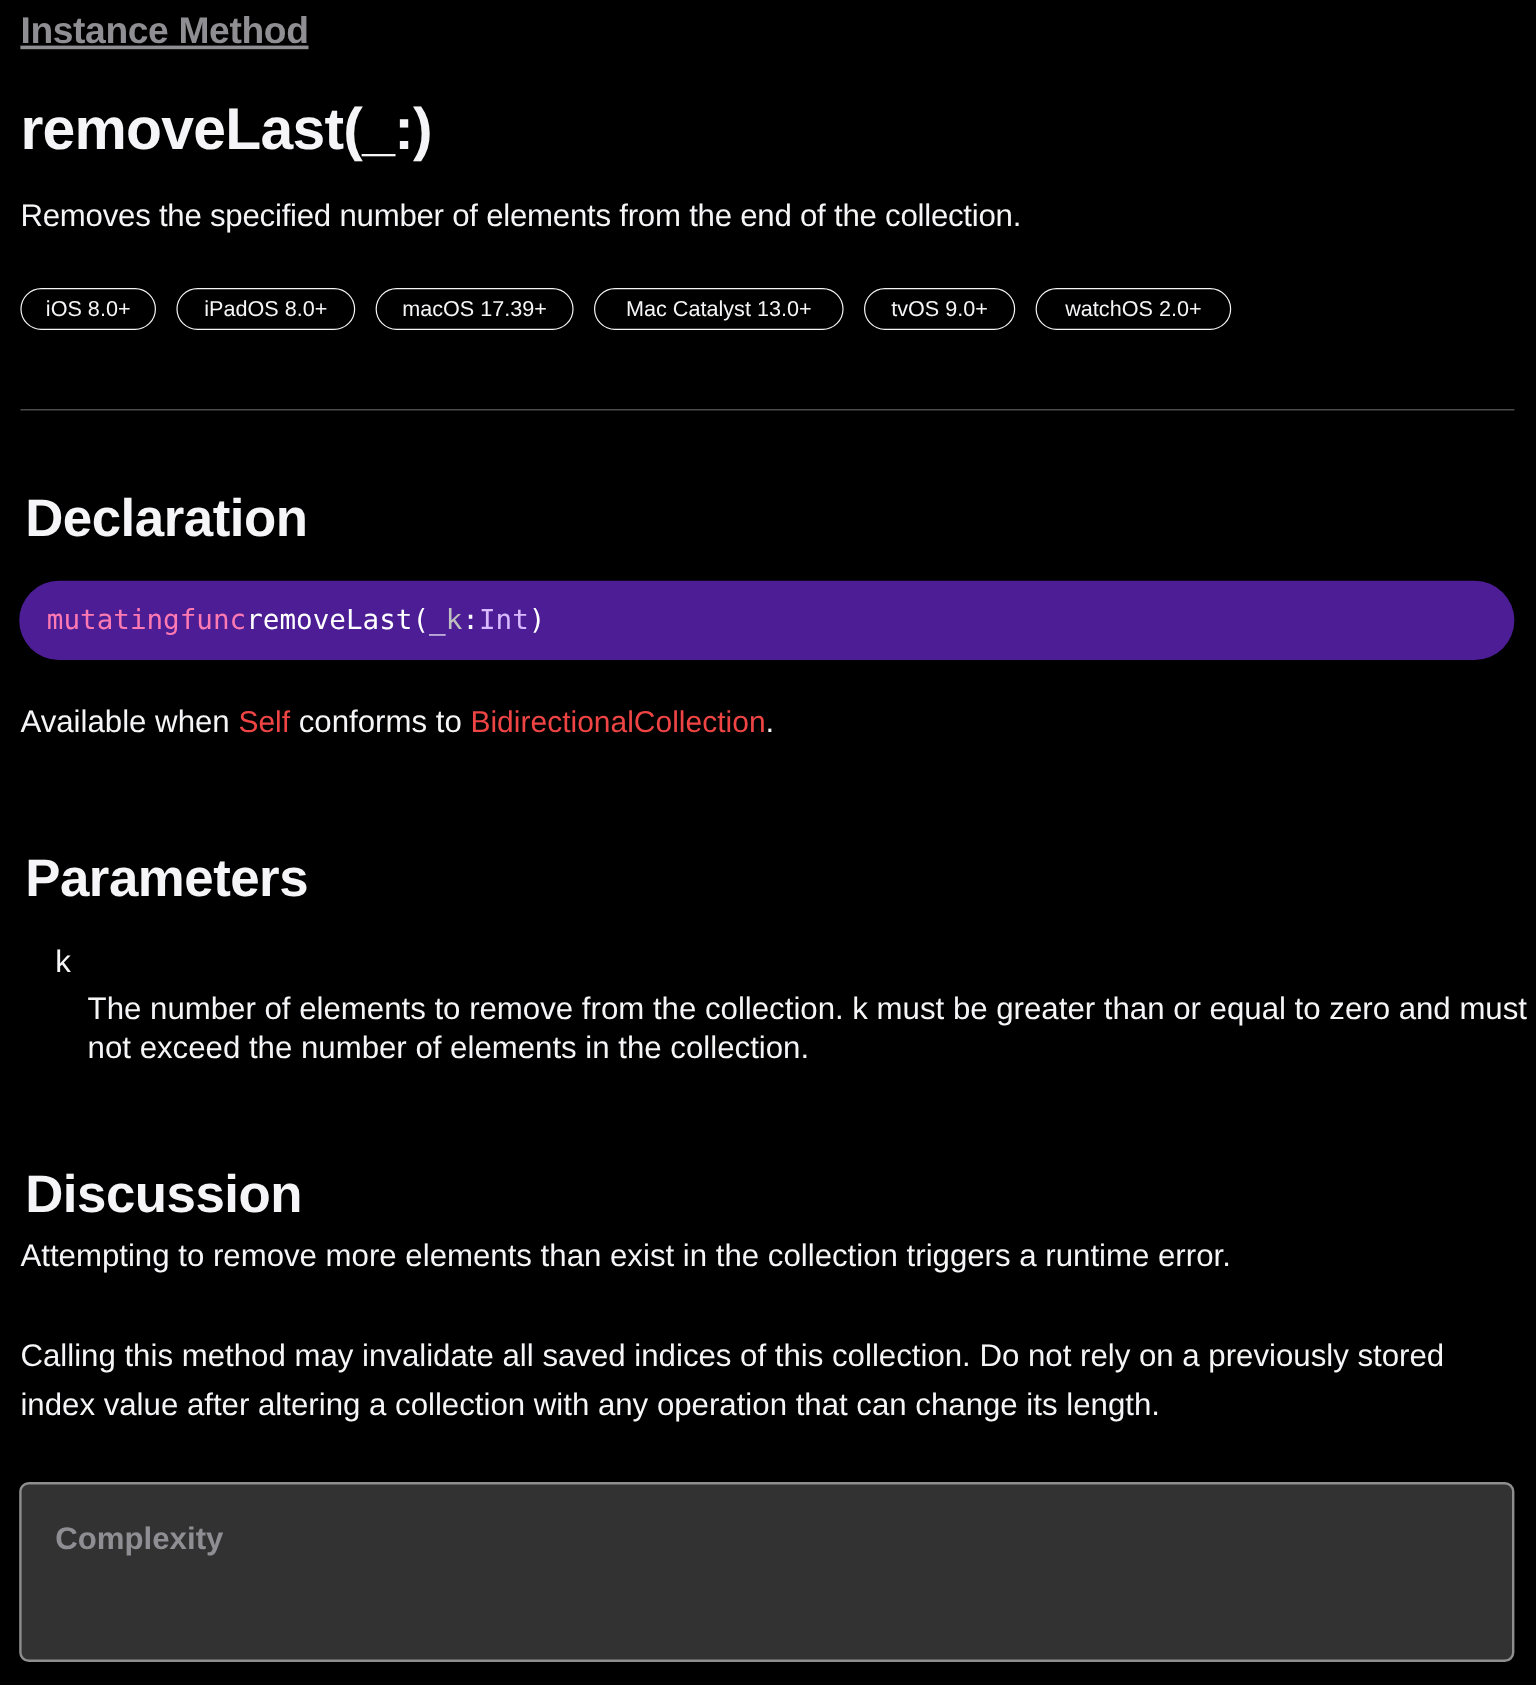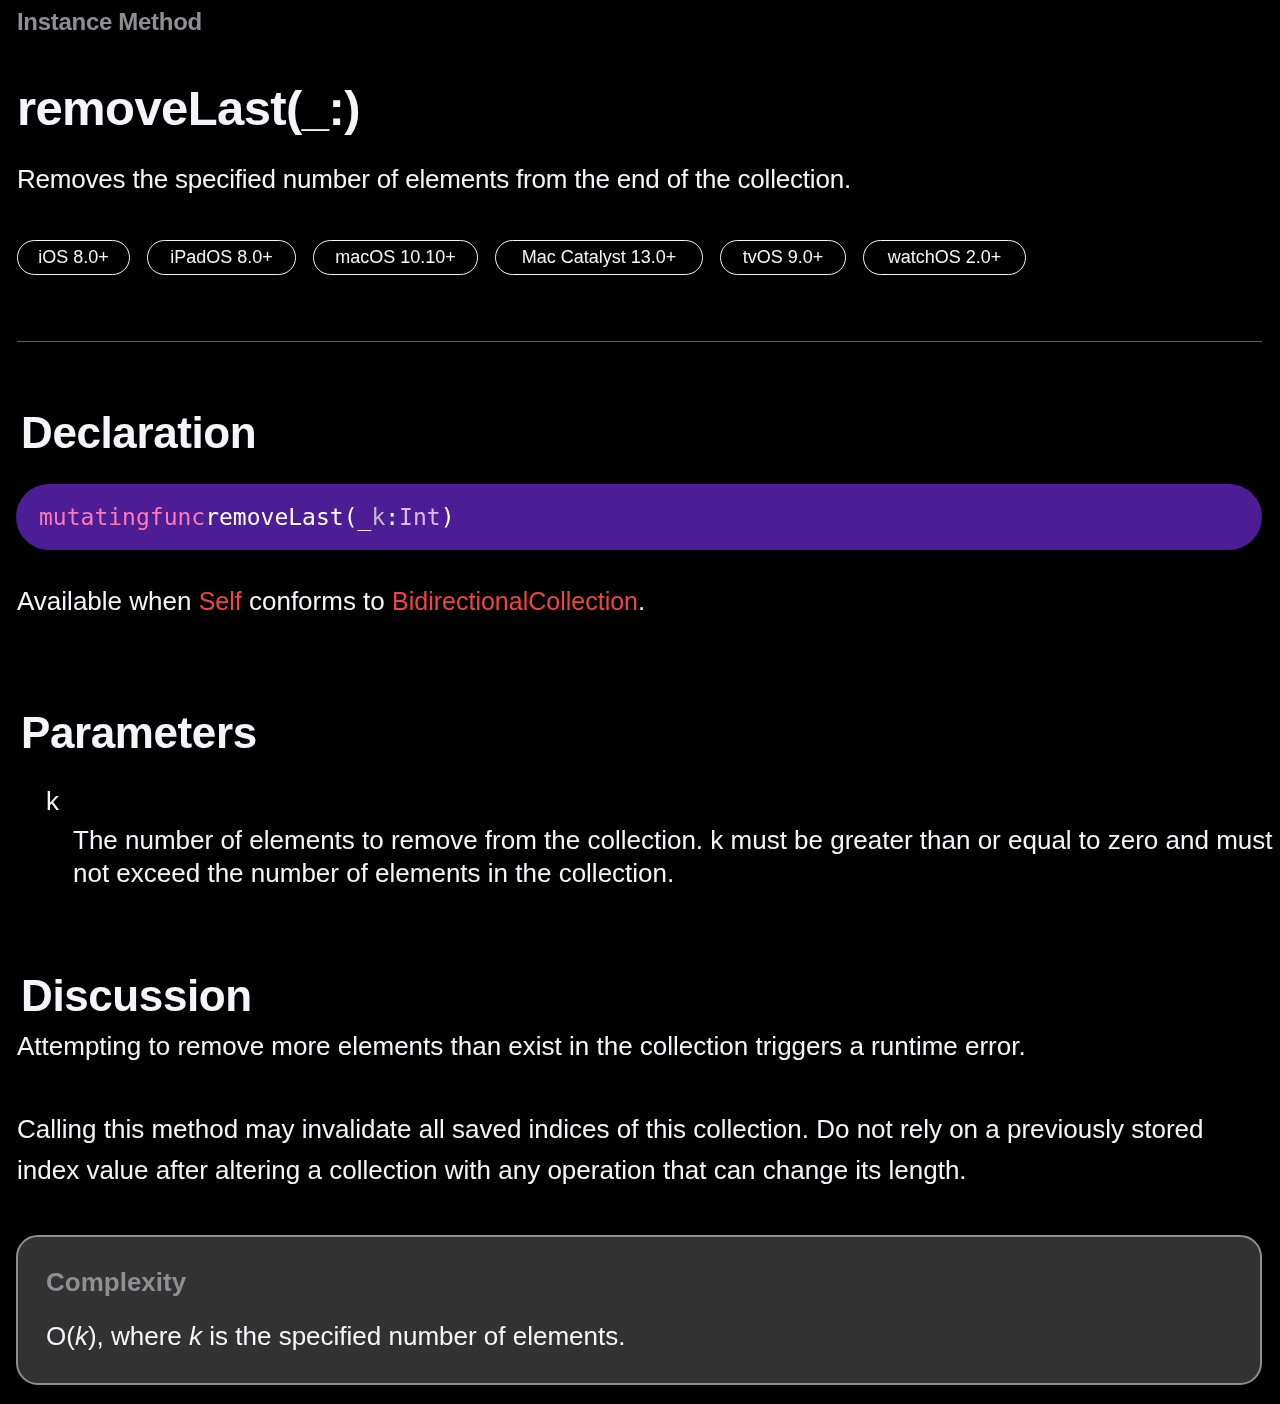--- a/index.html
+++ b/index.html
@@ -18,25 +18,26 @@
     .page {
       position: absolute;
       left: 17px;
       top: 0;
       width: 1245px;
     }
     .eyebrow {
       position: absolute;
       left: 0;
       top: 8px;
-      font-size: 24px;
+      font-size: 31px;
       font-weight: 600;
       color: #8e8e93;
       letter-spacing: -0.3px;
       white-space: nowrap;
+      text-decoration: underline;
     }
     .title {
       position: absolute;
       left: 0;
       top: 80px;
       font-size: 49px;
       font-weight: 700;
       color: #f5f5f7;
       letter-spacing: -0.6px;
       white-space: nowrap;
@@ -150,21 +151,21 @@
     }
     .aside {
       position: absolute;
       left: -1px;
       top: 1235px;
       width: 1246px;
       height: 150px;
       box-sizing: border-box;
       background: #323232;
       border: 2px solid #8e8e8e;
-      border-radius: 22px;
+      border-radius: 8px;
     }
     .aside-label {
       position: absolute;
       left: 28px;
       top: 30px;
       font-size: 26px;
       font-weight: 600;
       color: #8e8e93;
     }
     .aside-body {
@@ -182,21 +183,21 @@
 
 <div class="page">
 
   <div class="eyebrow">Instance Method</div>
   <h1 class="title">removeLast(_:)</h1>
   <div class="abstract">Removes the specified number of elements from the end of the collection.</div>
 
   <div class="availability">
     <span class="badge" style="left:0;width:113px;">iOS 8.0+</span>
     <span class="badge" style="left:130px;width:149px;">iPadOS 8.0+</span>
-    <span class="badge" style="left:296px;width:165px;">macOS 10.10+</span>
+    <span class="badge" style="left:296px;width:165px;">macOS 17.39+</span>
     <span class="badge" style="left:478px;width:208px;">Mac Catalyst 13.0+</span>
     <span class="badge" style="left:703px;width:126px;">tvOS 9.0+</span>
     <span class="badge" style="left:846px;width:163px;">watchOS 2.0+</span>
   </div>
 
   <div class="divider"></div>
 
   <h2 class="h2" style="top:408px;">Declaration</h2>
 
   <div class="code-block"><span class="kw">mutating</span> <span class="kw">func</span> <span class="fn">removeLast</span><span class="punc">(</span><span class="punc">_</span> <span class="param">k</span><span class="punc">:</span> <span class="type">Int</span><span class="punc">)</span></div>
@@ -208,16 +209,15 @@
   <div class="param-name">k</div>
   <div class="param-desc">The number of elements to remove from the collection. k must be greater than or equal to zero and must not exceed the number of elements in the collection.</div>
 
   <h2 class="h2" style="top:971px;">Discussion</h2>
 
   <p class="para" style="top:1026px;margin:0;">Attempting to remove more elements than exist in the collection triggers a runtime error.</p>
   <p class="para" style="top:1109px;margin:0;">Calling this method may invalidate all saved indices of this collection. Do not rely on a previously stored index value after altering a collection with any operation that can change its length.</p>
 
   <div class="aside">
     <div class="aside-label">Complexity</div>
-    <div class="aside-body"><span>O(</span><i>k</i><span>), where </span><i>k</i><span> is the specified number of elements.</span></div>
   </div>
 
 </div>
 
 </body></html>

